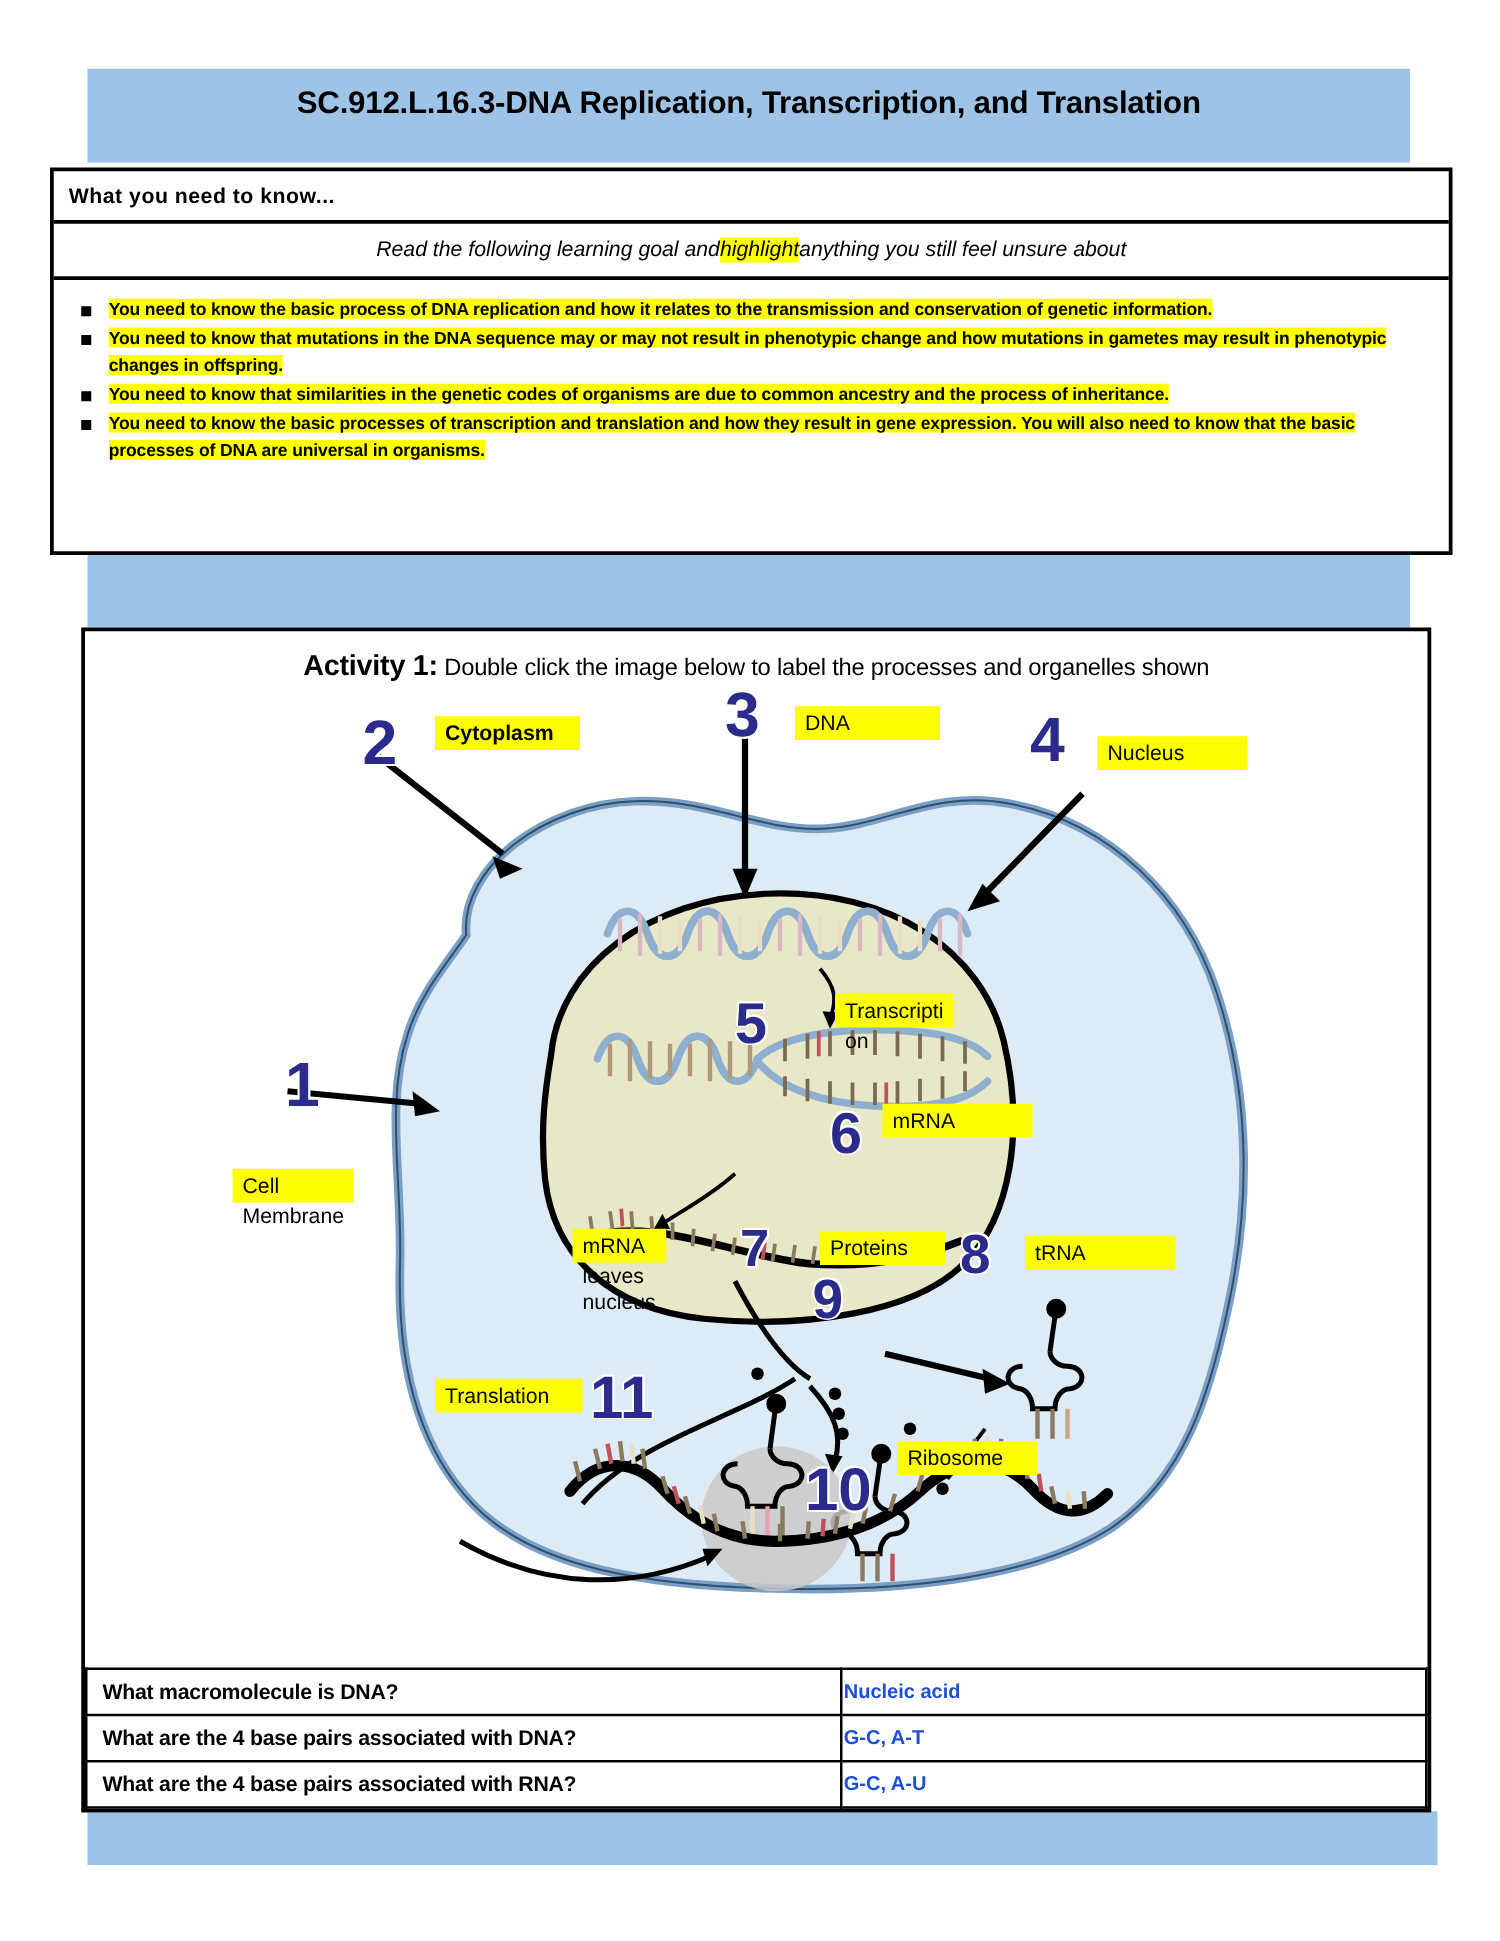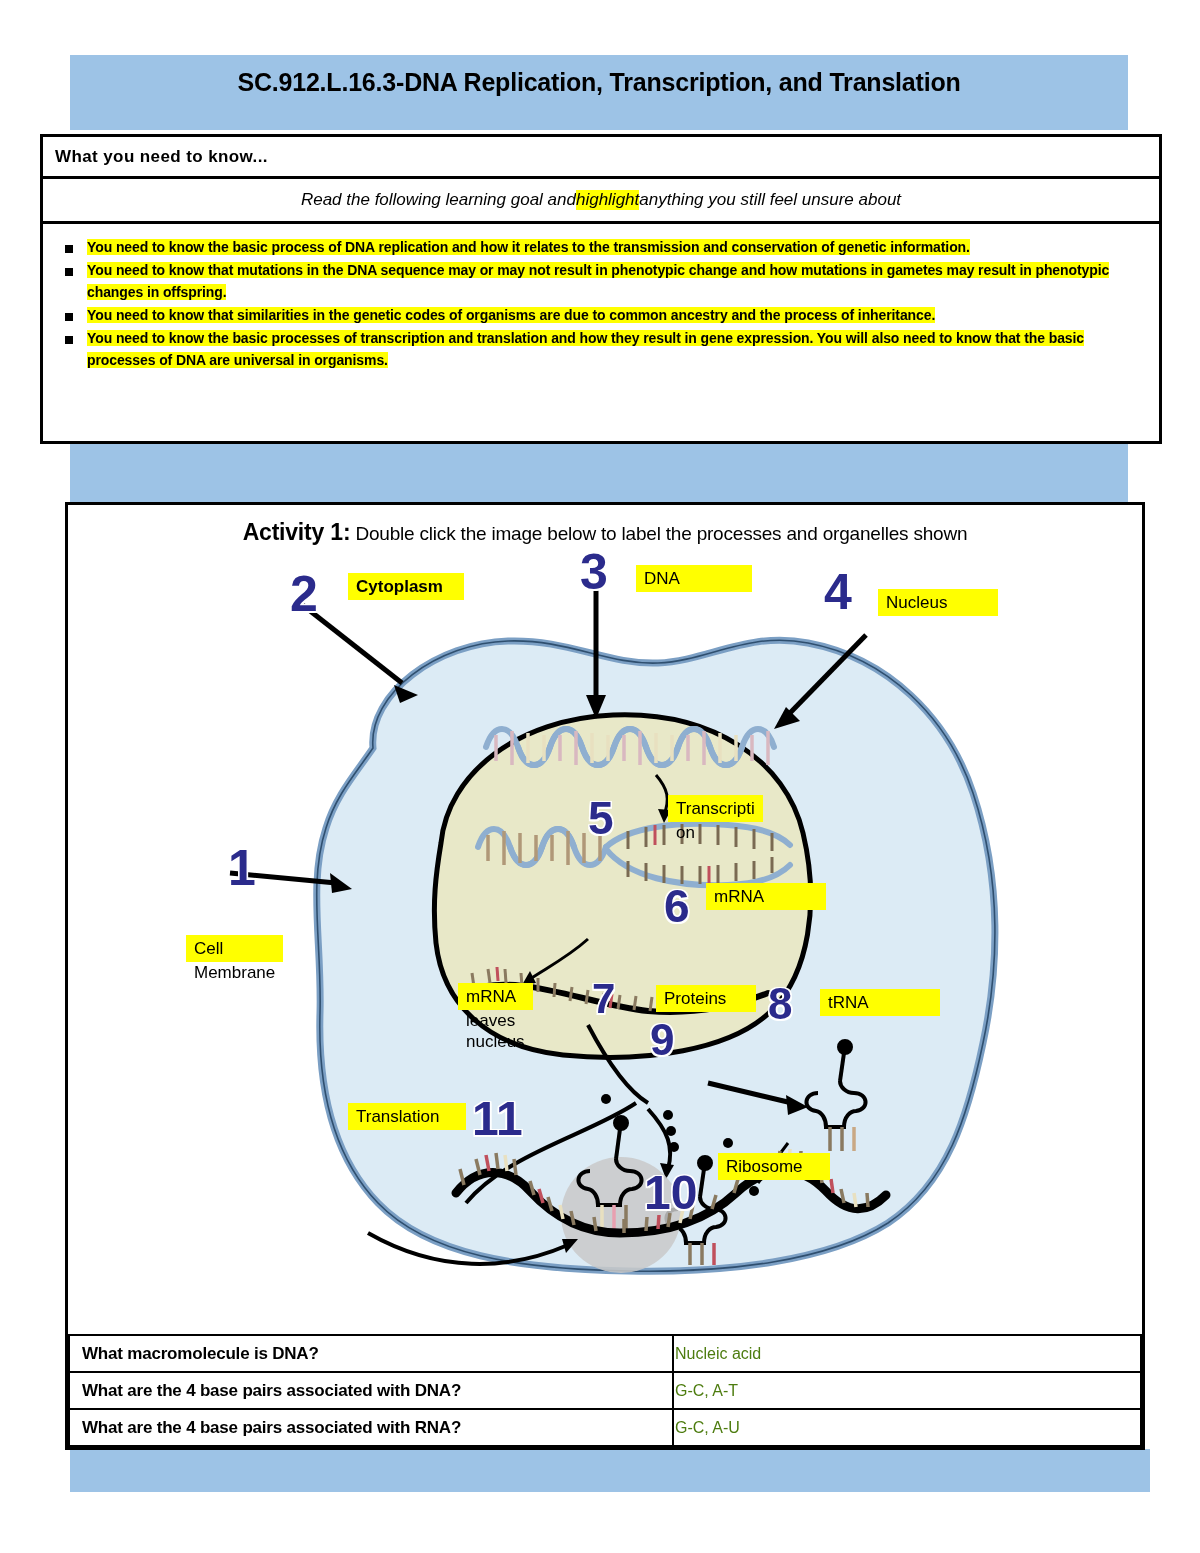--- a/index.html
+++ b/index.html
@@ -161,22 +161,22 @@
   }
   #qa-table td.q {
     width: 604px;
     padding-left: 12px;
     font-size: 17px;
     font-weight: bold;
     letter-spacing: -0.2px;
   }
   #qa-table td.a {
     font-size: 16px;
-    font-weight: normal;
-    color: #4d7c0f;
+    font-weight: bold;
+    color: #1d4ed8;
   }
 </style>
 </head>
 <body>
 
 <div class="blue-band" id="band-top"></div>
 <div class="blue-band" id="band-mid"></div>
 <div class="blue-band" id="band-bottom"></div>
 
 <div id="page-title">SC.912.L.16.3-DNA  Replication, Transcription, and Translation</div>

